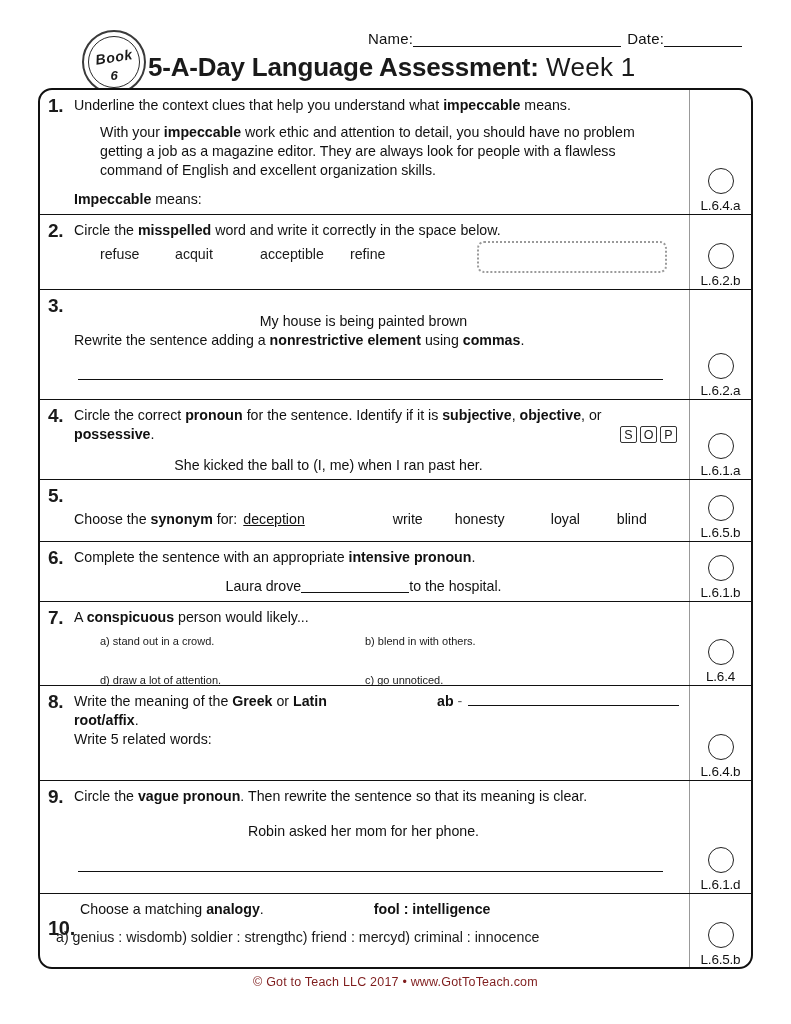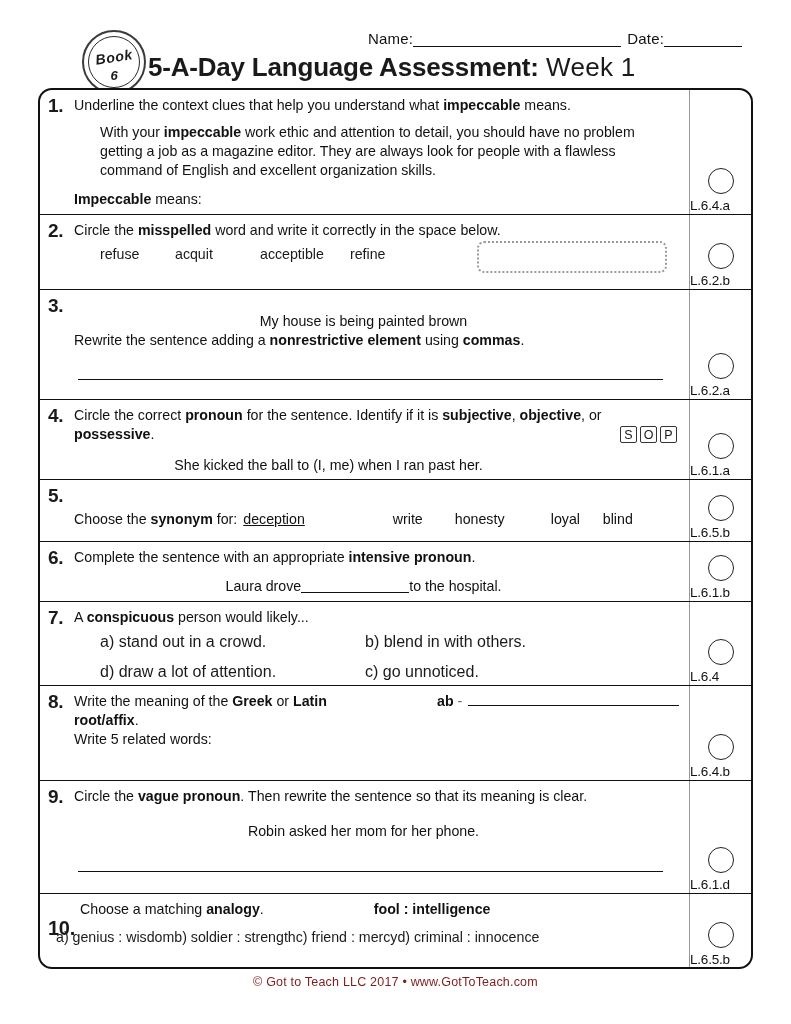--- a/index.html
+++ b/index.html
@@ -138,20 +138,21 @@
     bottom: 20px;
     width: 26px; height: 26px;
     border: 1.5px solid #222;
     border-radius: 50%;
     box-sizing: border-box;
   }
   .std {
     position: absolute;
     left: 0; right: 0;
     bottom: 1px;
+    text-align: center;
     font-size: 13.5px;
     color: #111;
     letter-spacing: -0.2px;
   }
 
   .qnum {
     position: absolute;
     left: 8px;
     top: 5px;
     font-size: 19px;
@@ -213,22 +214,22 @@
     margin-left: 52px;
     margin-top: 6px;
   }
   .wordlist span { font-size: 14.2px; }
 
   .choice-grid {
     margin-left: 52px;
     margin-top: 5px;
     display: grid;
     grid-template-columns: 265px auto;
-    row-gap: 11px;
-    font-size: 16px;
+    row-gap: 20px;
+    font-size: 11px;
     line-height: 19px;
   }
 
   .analogy-choices {
     display: flex;
     justify-content: flex-start;
     margin: 10px 6px 0 8px;
     font-size: 14.2px;
   }
 
@@ -345,21 +346,21 @@
   <div class="row" style="height:62px">
     <div class="qcell">
       <div class="qnum">5.</div>
       <div style="display:flex;align-items:baseline;margin-left:26px;margin-top:24px">
         <div class="qtext">
           <span>Choose the </span><b>synonym</b><span> for:</span>
         </div>
         <div class="qtext" style="text-decoration:underline;margin-left:6px">deception</div>
         <div class="qtext" style="margin-left:88px;width:62px">write</div>
         <div class="qtext" style="width:96px">honesty</div>
-        <div class="qtext" style="width:52px">loyal</div>
+        <div class="qtext" style="width:66px">loyal</div>
         <div class="qtext">blind</div>
       </div>
     </div>
     <div class="scell">
       <div class="bubble"></div>
       <div class="std">L.6.5.b</div>
     </div>
   </div>
 
   <div class="row" style="height:60px">

